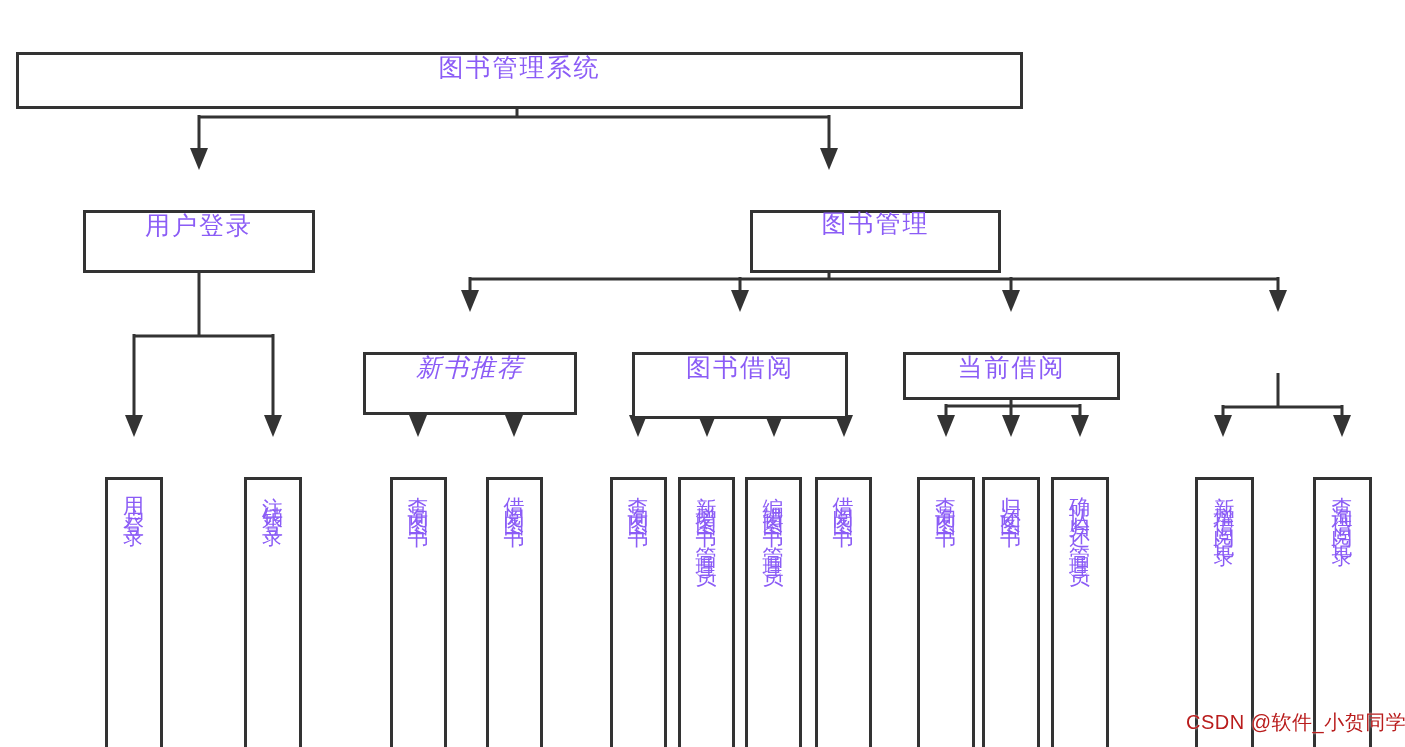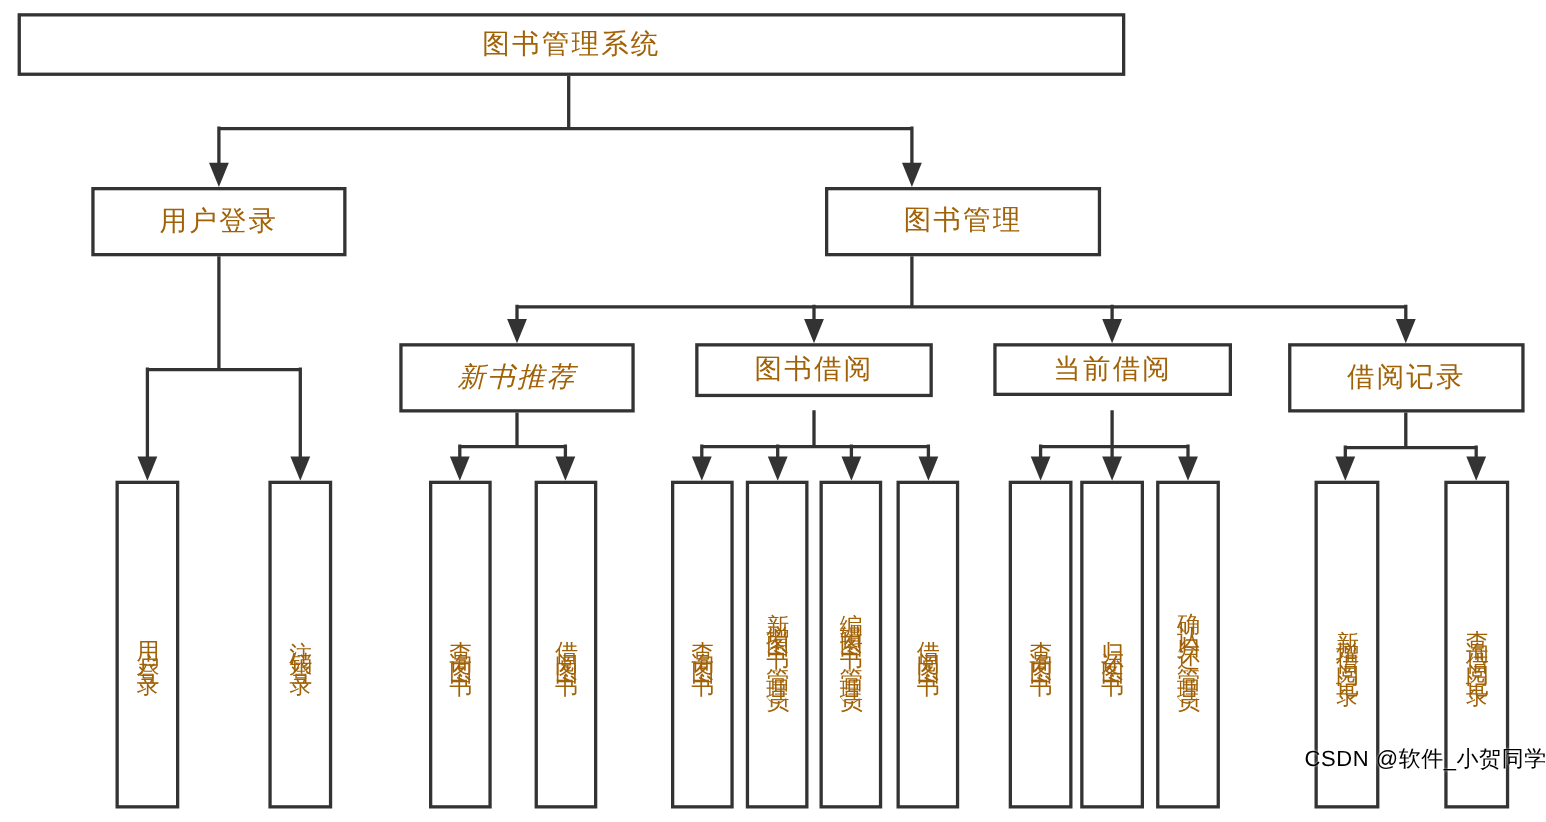--- a/index.html
+++ b/index.html
@@ -6,55 +6,55 @@
   * { margin:0; padding:0; box-sizing:border-box; }
   html,body { background:#ffffff; }
   body { font-family:"Liberation Sans", sans-serif; }
   .stage{
     position:relative; width:1405px; height:747px;
     background:#ffffff; overflow:hidden;
   }
   svg.connectors{ position:absolute; left:0; top:0; z-index:1; }
   .node{
     position:absolute; z-index:2;
-    background:#ffffff; border:3px solid #333333; color:#a16207;
-    display:flex; align-items:center; justify-content:center;
-    font-size:25px; letter-spacing:2px; line-height:1; white-space:nowrap;
+    background:#ffffff; border:3px solid #333333; color:#8b5cf6;
+    display:flex; justify-content:center;
+    font-size:25px; letter-spacing:2px; line-height:1; white-space:nowrap;margin-top:40px;
   }
   .leaf .vtext{
     writing-mode:vertical-rl; text-orientation:mixed;
     font-size:21px; letter-spacing:10px; white-space:nowrap;
   }
   
   .n-root   { left:16px;  top:12px;  width:1007px; height:57px; }
   
   .n-login  { left:83px;  top:170px; width:232px; height:63px; }
   .n-mgmt   { left:750px; top:170px; width:251px; height:63px;font-family:Liberation Mono, monospace; }
   
   .n-rec    { left:363px;  top:312px; width:214px; height:63px;font-style:italic; }
-  .n-borrow { left:632px;  top:312px; width:216px; height:49px; }
+  .n-borrow { left:632px;  top:312px; width:216px; height:67px; }
   .n-cur    { left:903px;  top:312px; width:217px; height:48px; }
   .n-record { left:1171px; top:312px; width:215px; height:63px; }
   
   .l-a { left:105px;  top:437px; width:58px; height:298px; }
   .l-b { left:244px;  top:437px; width:58px; height:298px; }
   .l-c { left:390px;  top:437px; width:57px; height:298px; }
   .l-d { left:486px;  top:437px; width:57px; height:298px; }
   .l-e { left:610px;  top:437px; width:57px; height:298px; }
   .l-f { left:678px;  top:437px; width:57px; height:298px; }
   .l-g { left:745px;  top:437px; width:57px; height:298px; }
   .l-h { left:815px;  top:437px; width:57px; height:298px; }
   .l-i { left:917px;  top:437px; width:58px; height:298px; }
   .l-j { left:982px;  top:437px; width:58px; height:298px; }
   .l-k { left:1051px; top:437px; width:58px; height:298px; }
   .l-l { left:1195px; top:437px; width:59px; height:298px; }
   .l-m { left:1313px; top:437px; width:59px; height:298px; }
   .watermark{
-    position:absolute; z-index:3; left:1186px; top:676px;
-    font-size:20px; color:#000000; letter-spacing:0.5px; white-space:nowrap;
+    position:absolute; z-index:3; left:1186px; top:709px;
+    font-size:20px; color:#b91c1c; letter-spacing:0.5px; white-space:nowrap;
     text-shadow:0 0 2px #ffffff;
   }
 </style>
 </head>
 <body>
 
 <div class="stage">
 
   <svg class="connectors" width="1405" height="747" viewBox="0 0 1405 747">
     <g stroke="#333333" stroke-width="3" fill="none">
@@ -112,23 +112,20 @@
 
   <div class="node n-rec">
     <span>新书推荐</span>
   </div>
   <div class="node n-borrow">
     <span>图书借阅</span>
   </div>
   <div class="node n-cur">
     <span>当前借阅</span>
   </div>
-  <div class="node n-record">
-    <span>借阅记录</span>
-  </div>
 
   <div class="node leaf l-a">
     <span class="vtext">用户登录</span>
   </div>
   <div class="node leaf l-b">
     <span class="vtext">注销登录</span>
   </div>
   <div class="node leaf l-c">
     <span class="vtext">查询图书</span>
   </div>

